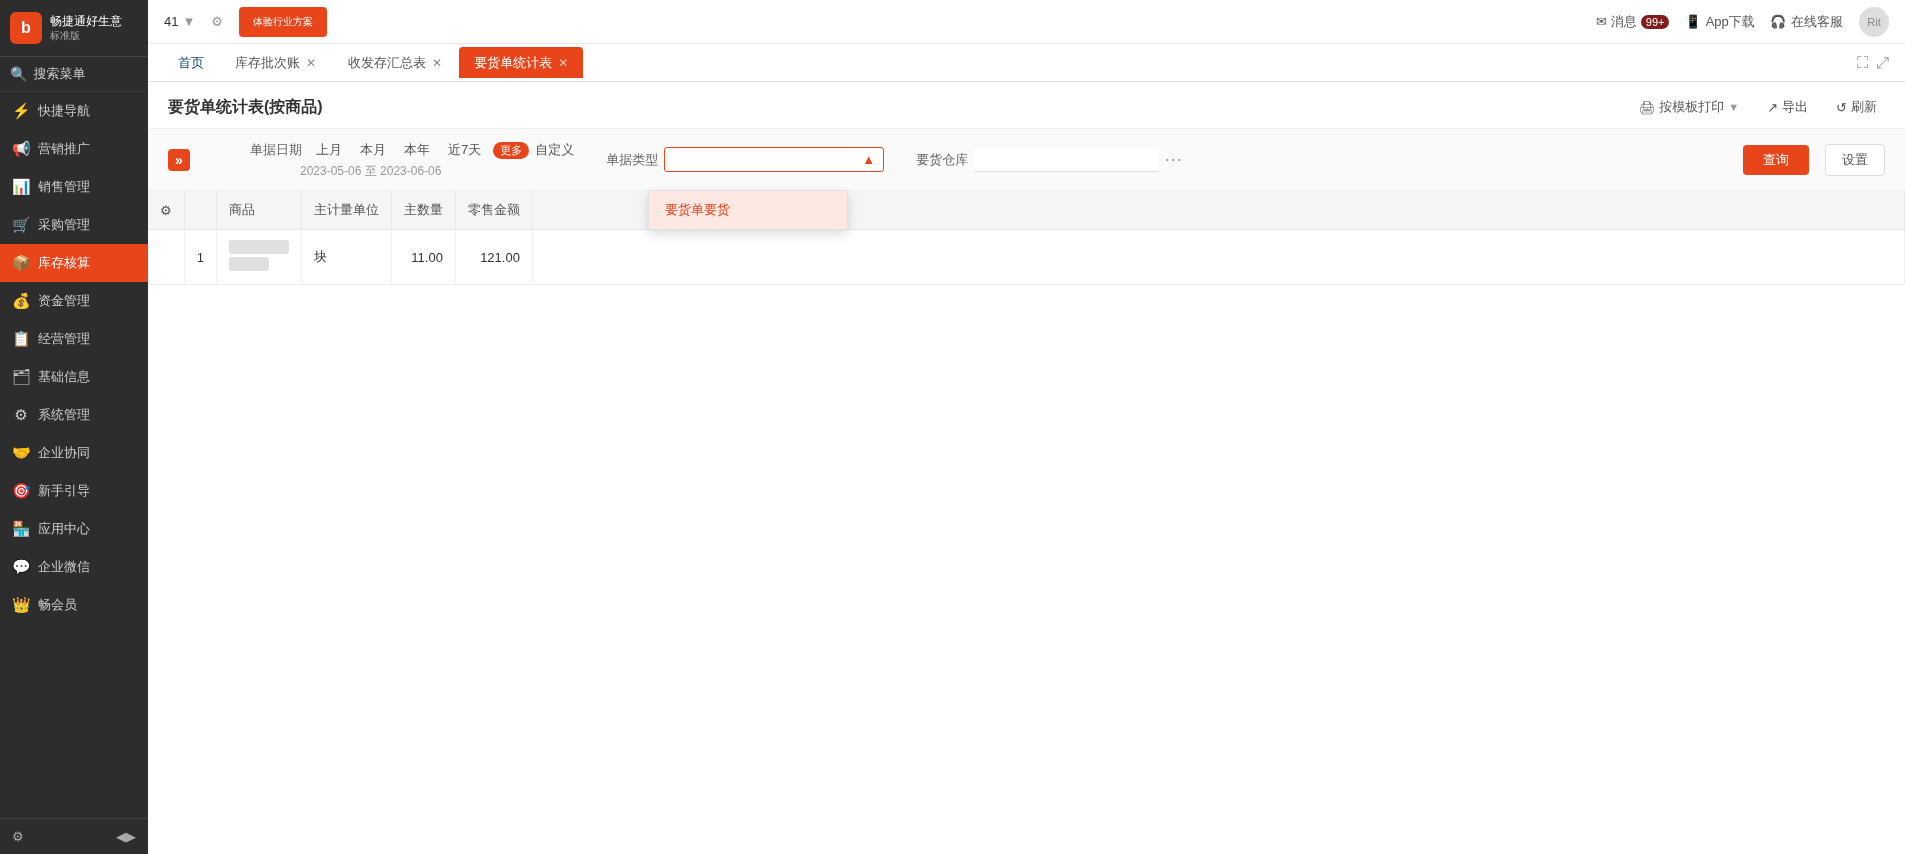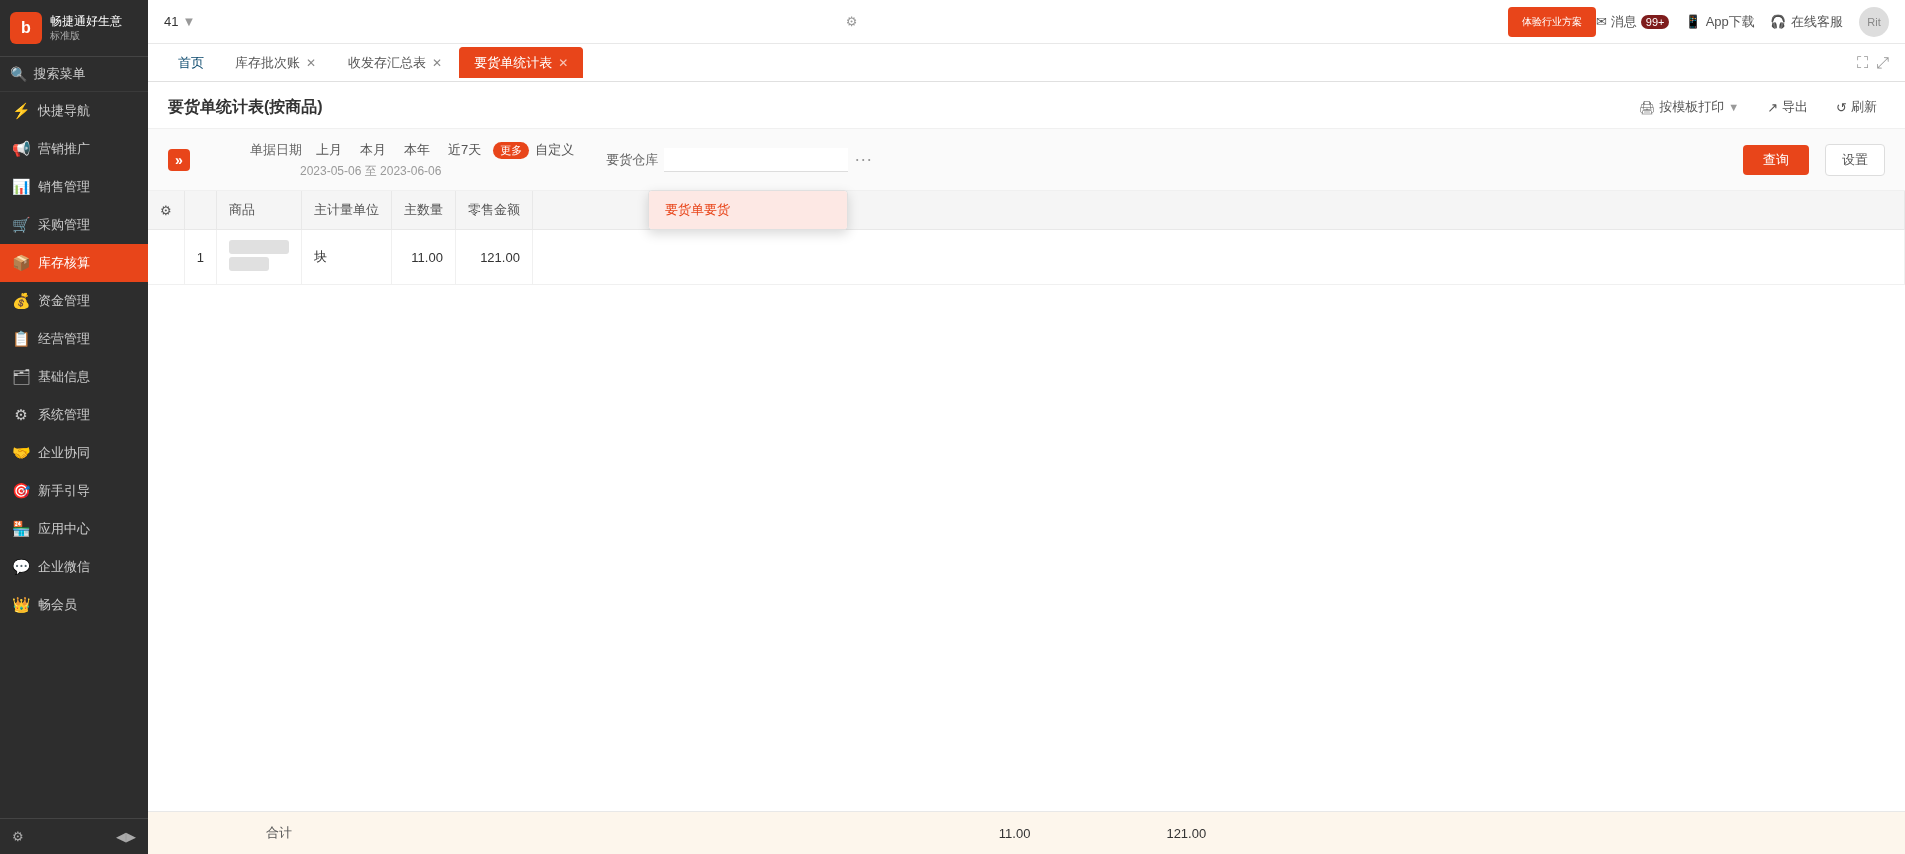--- a/index.html
+++ b/index.html
@@ -70,21 +70,21 @@
 
     
     .topbar {
       background: #fff;
       border-bottom: 1px solid #e8e8e8;
       display: flex; align-items: center;
       padding: 0 16px;
       height: 44px;
       flex-shrink: 0;
     }
-    .topbar-left { display: flex; align-items: center; flex: 1; gap: 12px; justify-content: space-between; }
+    .topbar-left { display: flex; align-items: center; flex: 1; gap: 12px; }
     .topbar-company {
       display: flex; align-items: center;
       font-size: 13px; color: #333;
       gap: 4px;
     }
     .topbar-gear { color: #999; cursor: pointer; margin: 0 4px; }
     .btn-trial {
       background: #e8451a; color: white; border: none;
       padding: 8px 14px; border-radius: 4px; cursor: pointer; font-size: 10px;
     }
@@ -421,20 +421,27 @@
             <span class="date-btn">本月</span>
             <span class="date-btn">本年</span>
             <span class="date-btn">近7天</span>
             <span class="date-range-badge">更多</span>
             <span class="date-custom">自定义</span>
           </div>
         </div>
         <div style="font-size:12px;color:#999;padding-left:50px;">2023-05-06 至 2023-06-06</div>
       </div>
 
+      <div style="display:flex;align-items:center;gap:6px;margin-left:16px;">
+        <span class="filter-type-label">单据类型</span>
+        <div class="filter-type-wrapper">
+          <input type="text" style="border: none; outline: none; flex: 1 1 0%; font-size: 13px;">
+          <span class="filter-arrow">▲</span>
+        </div>
+      </div>
 
       <div style="display:flex;align-items:center;gap:6px;margin-left:16px;flex:1;">
         <span class="filter-warehouse-label">要货仓库</span>
         <input type="text" class="filter-warehouse" style="border-top: none; border-right: none; border-left: none; border-image: initial; border-bottom: 1px solid rgb(221, 221, 221); outline: none; min-width: 150px; padding: 4px;">
         <span class="filter-more">···</span>
       </div>
 
       <button class="btn-query">查询</button>
       <button class="btn-settings">设置</button>
 
@@ -466,23 +473,15 @@
             </td>
             <td>块</td>
             <td class="col-number">11.00</td>
             <td class="col-number">121.00</td>
             <td></td>
           </tr>
         </tbody>
       </table>
     </div>
 
-    <div class="table-footer">
-      <span style="width:70px;"></span>
-      <span class="footer-label">合计</span>
-      <span style="flex:1;"></span>
-      <span class="footer-val" style="text-align:right;min-width:100px;">11.00</span>
-      <span class="footer-val" style="text-align:right;min-width:100px;">121.00</span>
-      <span style="flex:1;"></span>
-    </div>
 
   </div>
 </div>
 
 </body></html>

